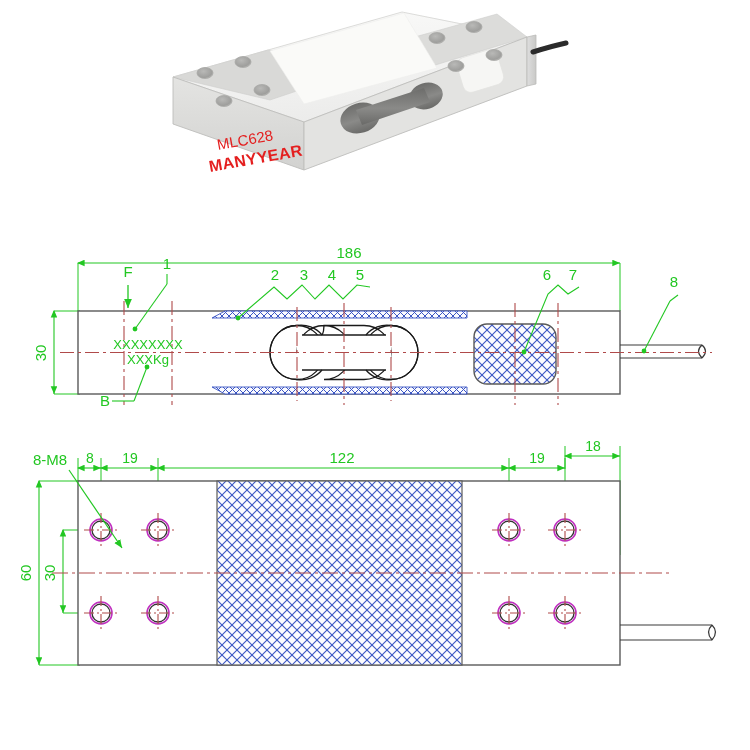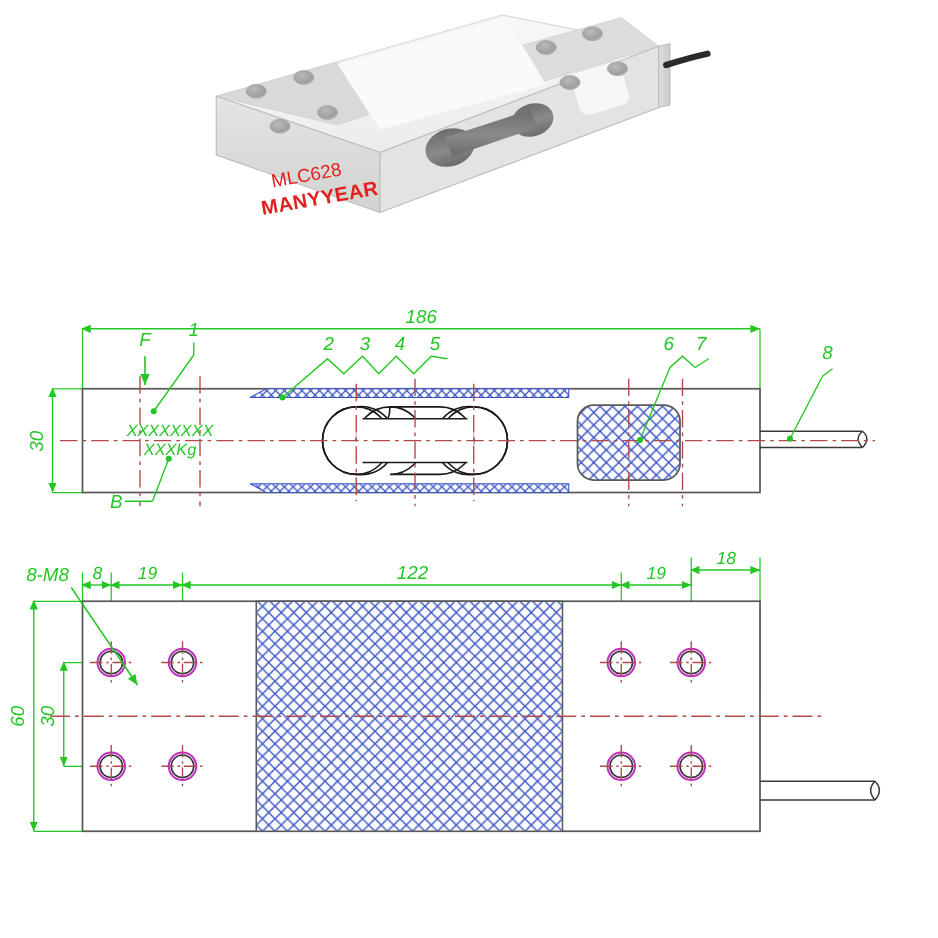--- a/index.html
+++ b/index.html
@@ -22,24 +22,23 @@
     background: #ffffff;
   }
   .photo-wrap {
     position: absolute;
     left: 0; top: 0;
     width: 750px;
     height: 230px;
   }
   .dwg-wrap {
     position: absolute;
-    left: 0; top: 225px;
+    left: 12px; top: 225px;
     width: 626px;
     height: 500px;
-    font-style: italic;
   }
   svg { display: block; }
   .label-text {
     font-family: "Liberation Sans", sans-serif;
   }
 </style>
 </head>
 <body>
 
 <div id="root">

